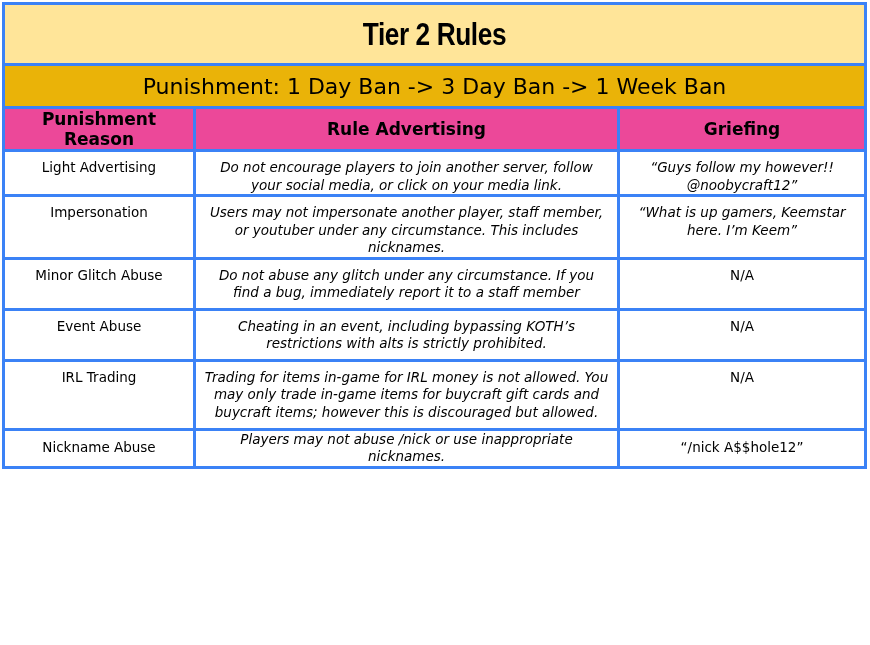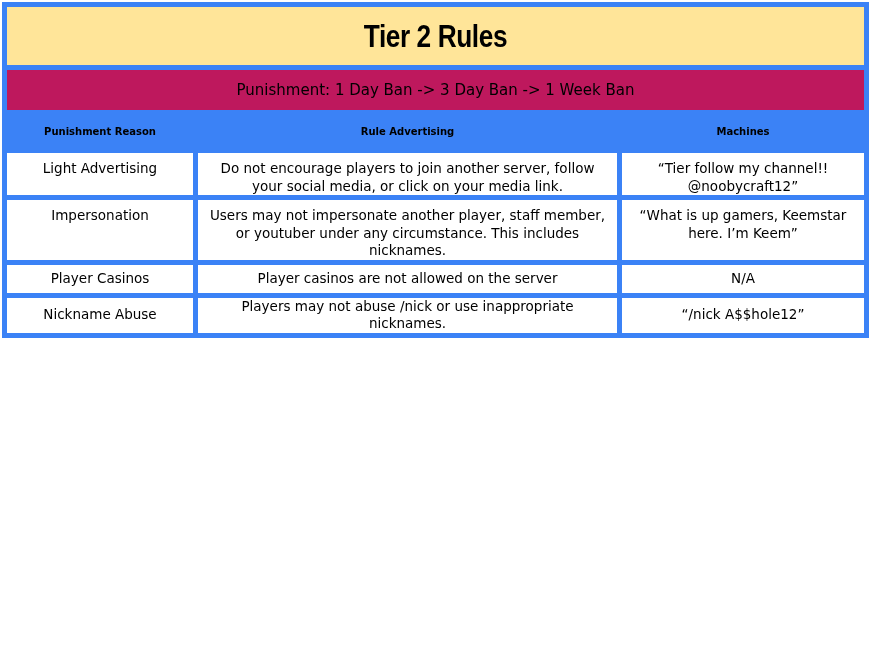--- a/index.html
+++ b/index.html
@@ -1,26 +1,26 @@
 <!DOCTYPE html>
 <html><head>
 <meta charset="utf-8">
 <style>
   html, body { margin: 0; padding: 0; background: #ffffff; }
   body { width: 870px; height: 645px; position: relative; overflow: hidden;
          font-family: "DejaVu Sans", sans-serif; color: #000; }
   .sheet { position: absolute; left: 2px; top: 2px; width: 864px; border-collapse: collapse; table-layout: fixed; }
-  .sheet td, .sheet th { border: 5px solid #3b82f6; padding: 0; text-align: center; }
+  .sheet td, .sheet th { border: 3px solid #3b82f6; padding: 0; text-align: center; }
   .title-cell { background: #FFE599; height: 58px; }
   .title-text { font-family: "Liberation Sans", sans-serif; font-weight: bold; font-size: 32px;
                 letter-spacing: -0.5px; transform: scaleX(0.82); display: inline-block; }
-  .sub-cell { background: #be185d; height: 40px; font-size: 15px; }
-  .head-cell { background: #3b82f6; height: 33px; font-weight: bold; font-size: 10px; }
+  .sub-cell { background: #eab308; height: 40px; font-size: 22px; }
+  .head-cell { background: #ec4899; height: 33px; font-weight: bold; font-size: 17px; }
   .row td { vertical-align: top; font-size: 13.5px; line-height: 17.5px; background: #ffffff; padding-top: 7px; }
-  .row td.desc { padding-left: 8px; padding-right: 8px; }
+  .row td.desc { padding-left: 8px; padding-right: 8px; font-style: italic; }
   .row.single td { vertical-align: middle; padding-top: 0; }
   .col1 { width: 191px; }
   .col2 { width: 424px; }
   .col3 { width: 247px; }
 </style>
 </head>
 <body>
 
 <table class="sheet">
   <colgroup>
@@ -33,36 +33,46 @@
     <td colspan="3" class="title-cell">
       <span class="title-text">Tier 2 Rules</span>
     </td>
   </tr>
   <tr>
     <td colspan="3" class="sub-cell">Punishment: 1 Day Ban -&gt; 3 Day Ban -&gt; 1 Week Ban</td>
   </tr>
   <tr>
     <th class="head-cell">Punishment Reason</th>
     <th class="head-cell">Rule Advertising</th>
-    <th class="head-cell">Machines</th>
+    <th class="head-cell">Griefing</th>
   </tr>
 
   <tr class="row" style="height:41px">
     <td>Light Advertising</td>
     <td class="desc">Do not encourage players to join another server, follow your social media, or click on your media link.</td>
-    <td class="desc">“Tier follow my channel!! @noobycraft12”</td>
+    <td class="desc">“Guys follow my however!! @noobycraft12”</td>
   </tr>
   <tr class="row" style="height:51px">
     <td>Impersonation</td>
     <td class="desc">Users may not impersonate another player, staff member, or youtuber under any circumstance. This includes nicknames.</td>
     <td class="desc">“What is up gamers, Keemstar here. I’m Keem”</td>
   </tr>
-  <tr class="row single" style="height:33px">
-    <td>Player Casinos</td>
-    <td class="desc">Player casinos are not allowed on the server</td>
+  <tr class="row" style="height:51px">
+    <td>Minor Glitch Abuse</td>
+    <td class="desc">Do not abuse any glitch under any circumstance. If you find a bug, immediately report it to a staff member</td>
+    <td>N/A</td>
+  </tr>
+  <tr class="row" style="height:51px">
+    <td>Event Abuse</td>
+    <td class="desc">Cheating in an event, including bypassing KOTH’s restrictions with alts is strictly prohibited.</td>
+    <td>N/A</td>
+  </tr>
+  <tr class="row" style="height:69px">
+    <td>IRL Trading</td>
+    <td class="desc">Trading for items in-game for IRL money is not allowed. You may only trade in-game items for buycraft gift cards and buycraft items; however this is discouraged but allowed.</td>
     <td>N/A</td>
   </tr>
   <tr class="row single" style="height:33px">
     <td>Nickname Abuse</td>
     <td class="desc">Players may not abuse /nick or use inappropriate nicknames.</td>
     <td>“/nick A$$hole12”</td>
   </tr>
 </tbody>
   </table>
 

